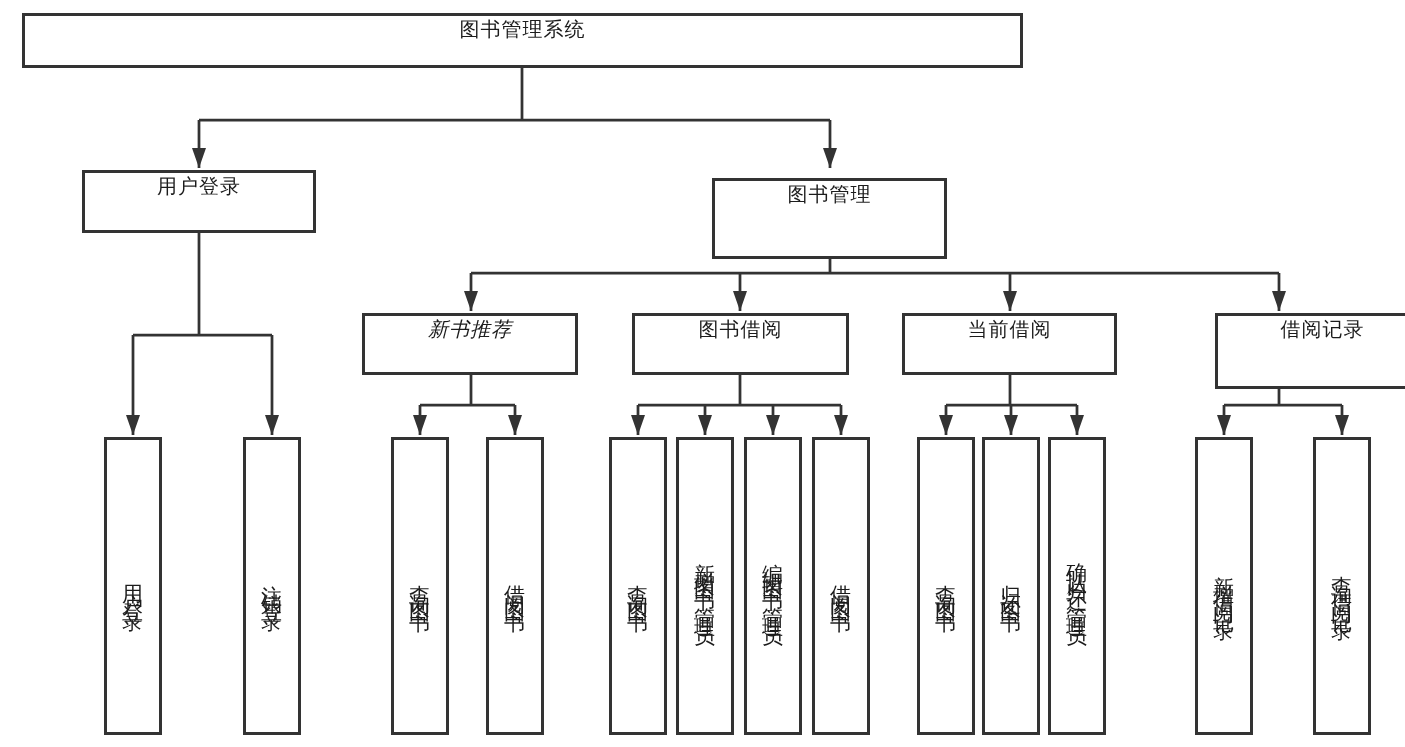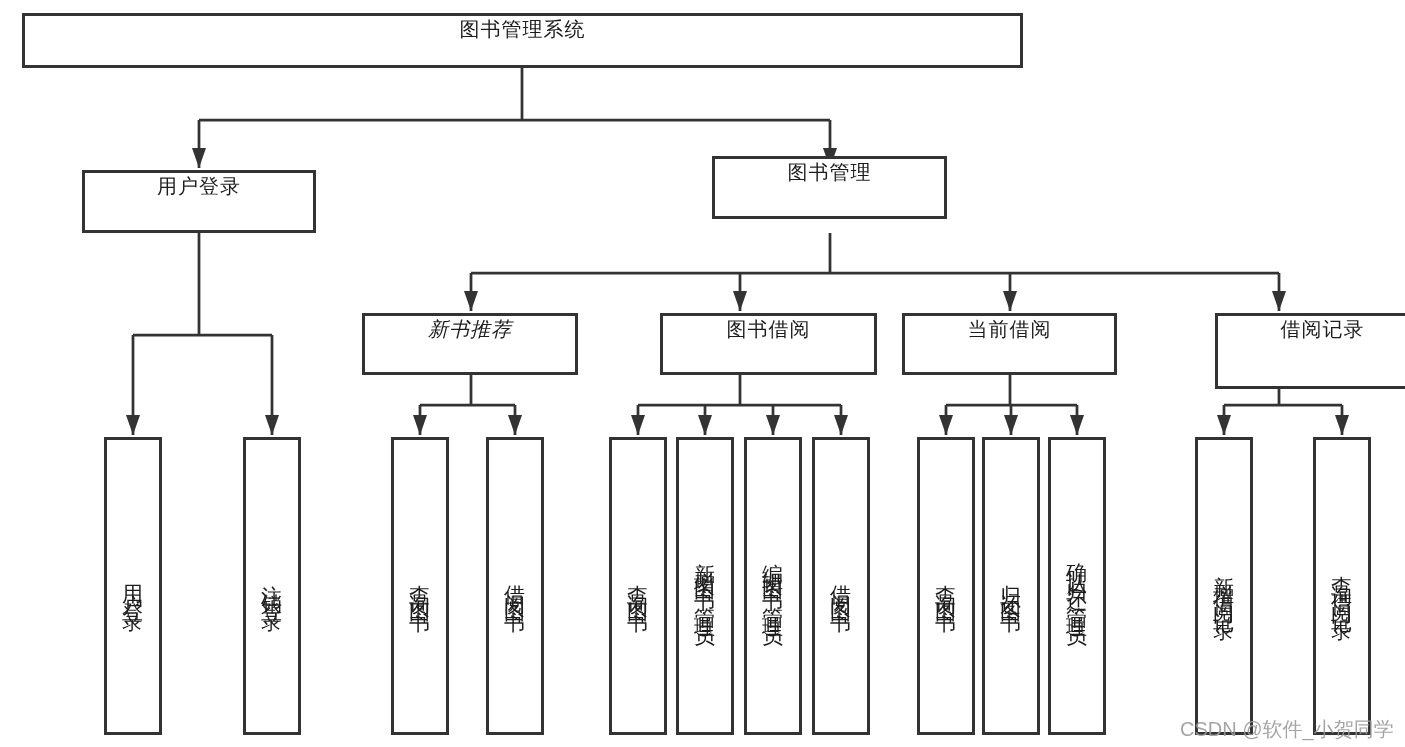--- a/index.html
+++ b/index.html
@@ -41,23 +41,23 @@
   .vbox .vtext{
     writing-mode:vertical-rl;
     text-orientation:mixed;
     font-size:21px;letter-spacing:9px;
     color:var(--text);
     line-height:1;
     white-space:nowrap;
   }
   #b-root{left:22px;top:13px;width:1001px;height:55px;}
   #b-user-login{left:82px;top:170px;width:234px;height:63px;}
-  #b-book-mgmt{left:712px;top:156px;width:235px;height:63px;}
+  #b-book-mgmt{left:712px;top:178px;width:235px;height:81px;}
   #b-new-book{left:362px;top:313px;width:216px;height:62px;font-style:italic;}
-  #b-book-borrow{left:632px;top:313px;width:217px;height:62px;margin-left:28px;}
+  #b-book-borrow{left:632px;top:313px;width:217px;height:62px;}
   #b-current-borrow{left:902px;top:313px;width:215px;height:62px;}
   #b-borrow-records{left:1172px;top:313px;width:215px;height:76px;margin-left:43px;}
   #v1{left:104px;} #v2{left:243px;}
   #v3{left:391px;} #v4{left:486px;}
   #v5{left:609px;} #v6{left:676px;} #v7{left:744px;} #v8{left:812px;}
   #v9{left:917px;} #v10{left:982px;} #v11{left:1048px;}
   #v12{left:1195px;} #v13{left:1313px;}
   .watermark{
     position:absolute;left:1180px;top:716px;
     font-size:20px;color:var(--watermark);
@@ -163,14 +163,13 @@
   <div class="vbox" id="v11">
     <span class="vtext">确认归还（管理员）</span>
   </div>
   <div class="vbox" id="v12">
     <span class="vtext">新增借阅记录</span>
   </div>
   <div class="vbox" id="v13">
     <span class="vtext">查询借阅记录</span>
   </div>
 
-  <div class="watermark">CSDN @软件_小贺同学</div>
 </div>
 
 </body></html>

